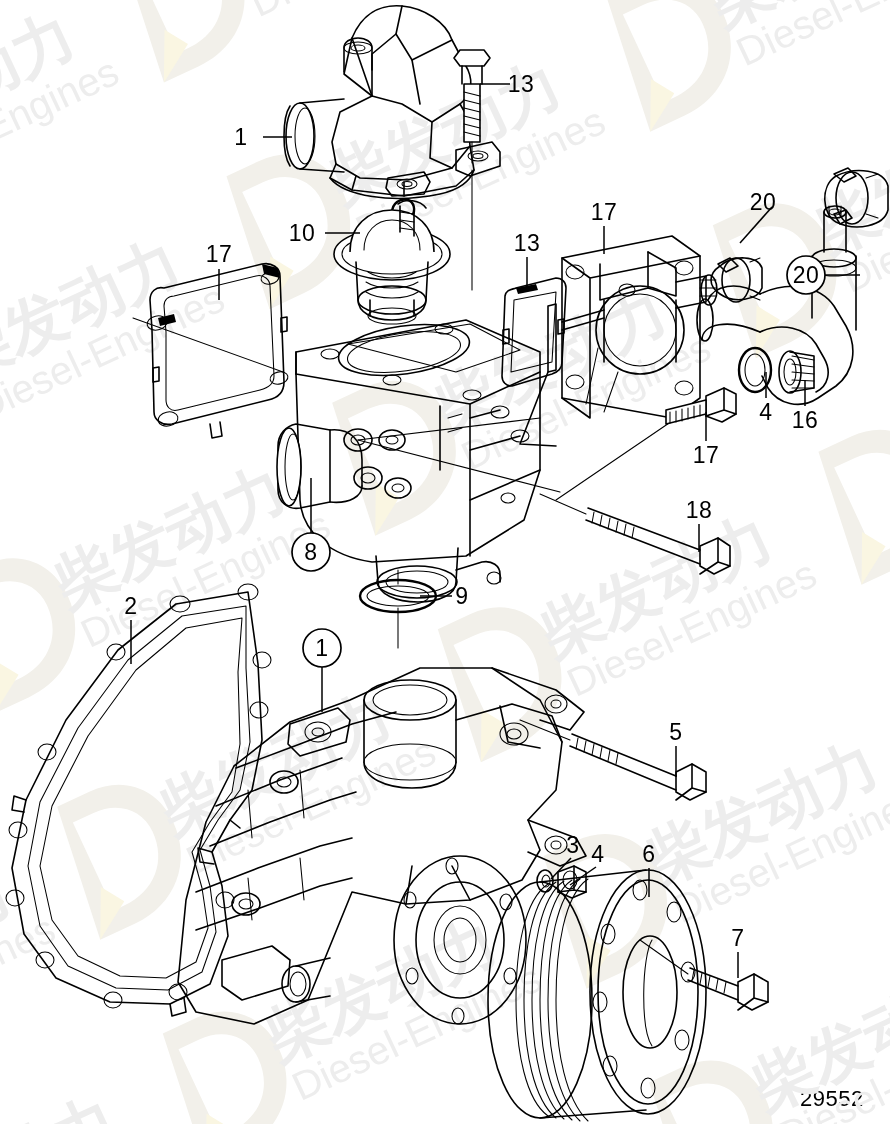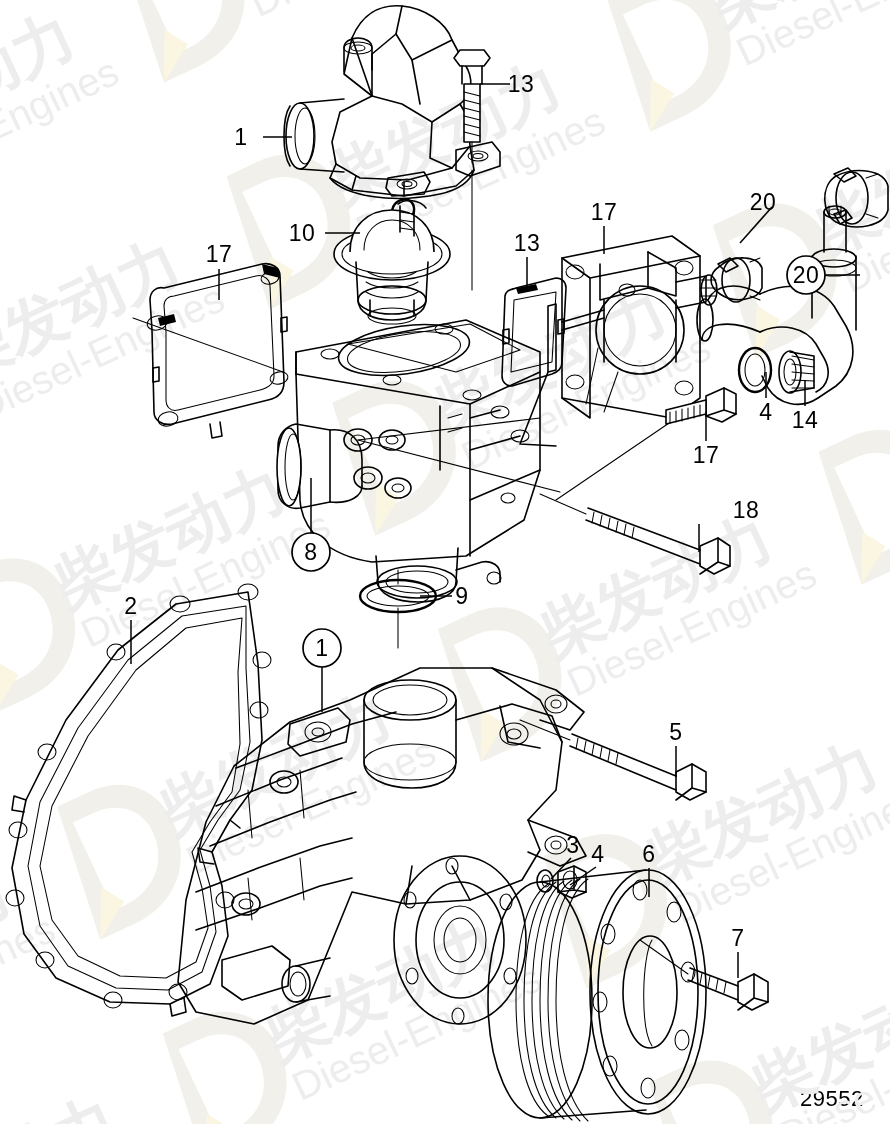--- a/index.html
+++ b/index.html
@@ -581,21 +581,21 @@
       <div class="lbl" style="left: 738px; top: 938px; transform: translate(-50%, -50%);">7</div>
       <div class="lbl" style="left: 311px; top: 552px; transform: translate(-50%, -50%);">8</div>
       <div class="lbl" style="left: 462px; top: 596px; transform: translate(-50%, -50%);">9</div>
       <div class="lbl" style="left: 302px; top: 233px; transform: translate(-50%, -50%);">10</div>
       <div class="lbl" style="left: 241px; top: 137px; transform: translate(-50%, -50%);">1</div>
       <div class="lbl" style="left: 706px; top: 455px; transform: translate(-50%, -50%);">17</div>
       <div class="lbl" style="left: 521px; top: 84px; transform: translate(-50%, -50%);">13</div>
       <div class="lbl" style="left: 527px; top: 243px; transform: translate(-50%, -50%);">13</div>
       <div class="lbl" style="left: 604px; top: 212px; transform: translate(-50%, -50%);">17</div>
       <div class="lbl" style="left: 766px; top: 412px; transform: translate(-50%, -50%);">4</div>
-      <div class="lbl" style="left: 805px; top: 420px; transform: translate(-50%, -50%);">14</div>
+      <div class="lbl" style="left: 805px; top: 420px; transform: translate(-50%, -50%);">16</div>
       <div class="lbl" style="left: 219px; top: 254px; transform: translate(-50%, -50%);">17</div>
-      <div class="lbl" style="left: 699px; top: 510px; transform: translate(-50%, -50%); margin-left: 47px;">18</div>
+      <div class="lbl" style="left: 699px; top: 510px; transform: translate(-50%, -50%);">18</div>
       <div class="lbl" style="left: 806px; top: 275px; transform: translate(-50%, -50%);">20</div>
       <div class="lbl" style="left: 763px; top: 202px; transform: translate(-50%, -50%);">20</div>
     </div>
 
   <div class="drawno" style="left:800px;top:1086px;">29552</div>
 </div>
 
 </body></html>

